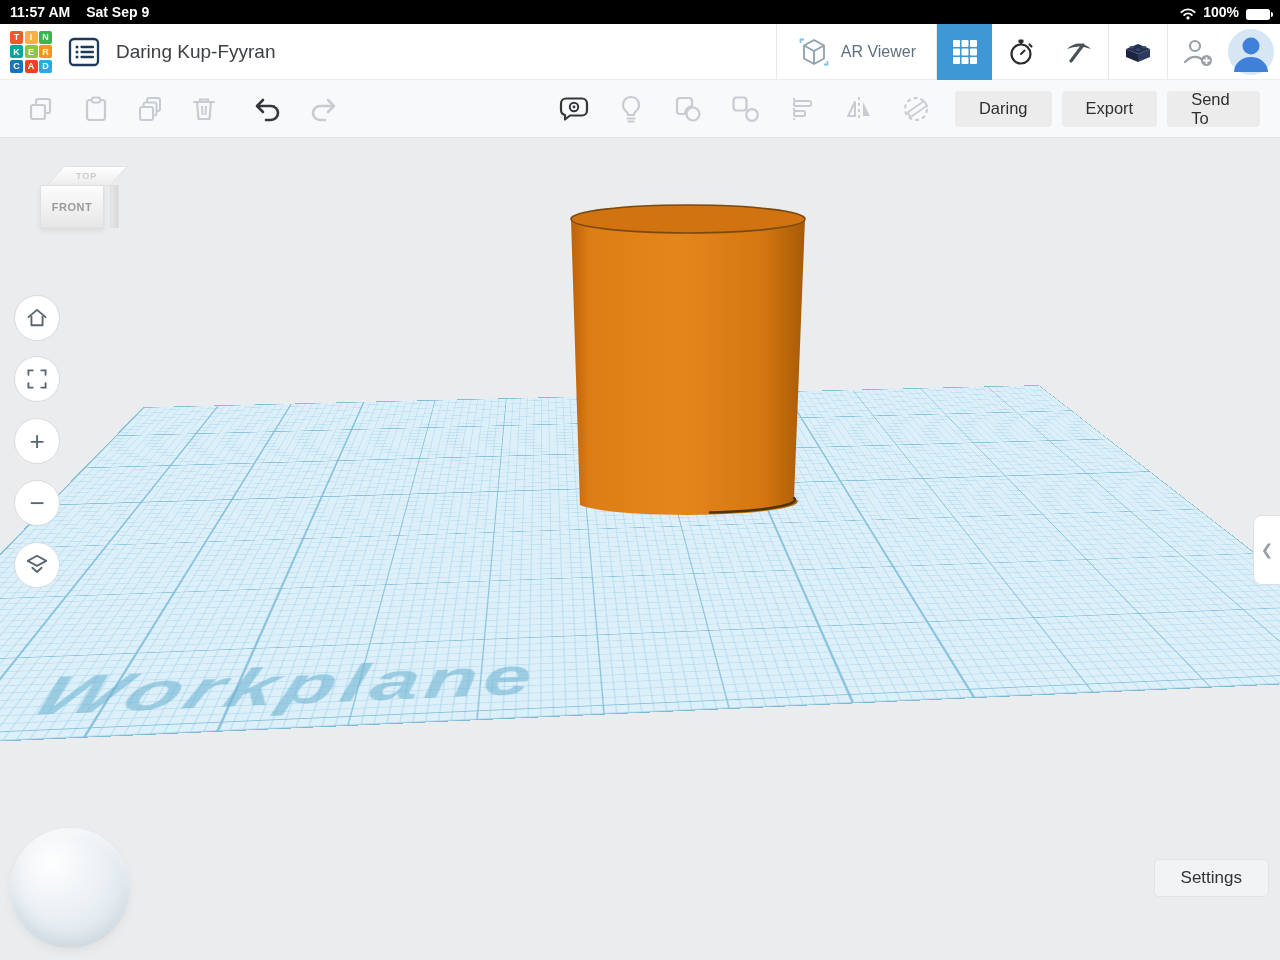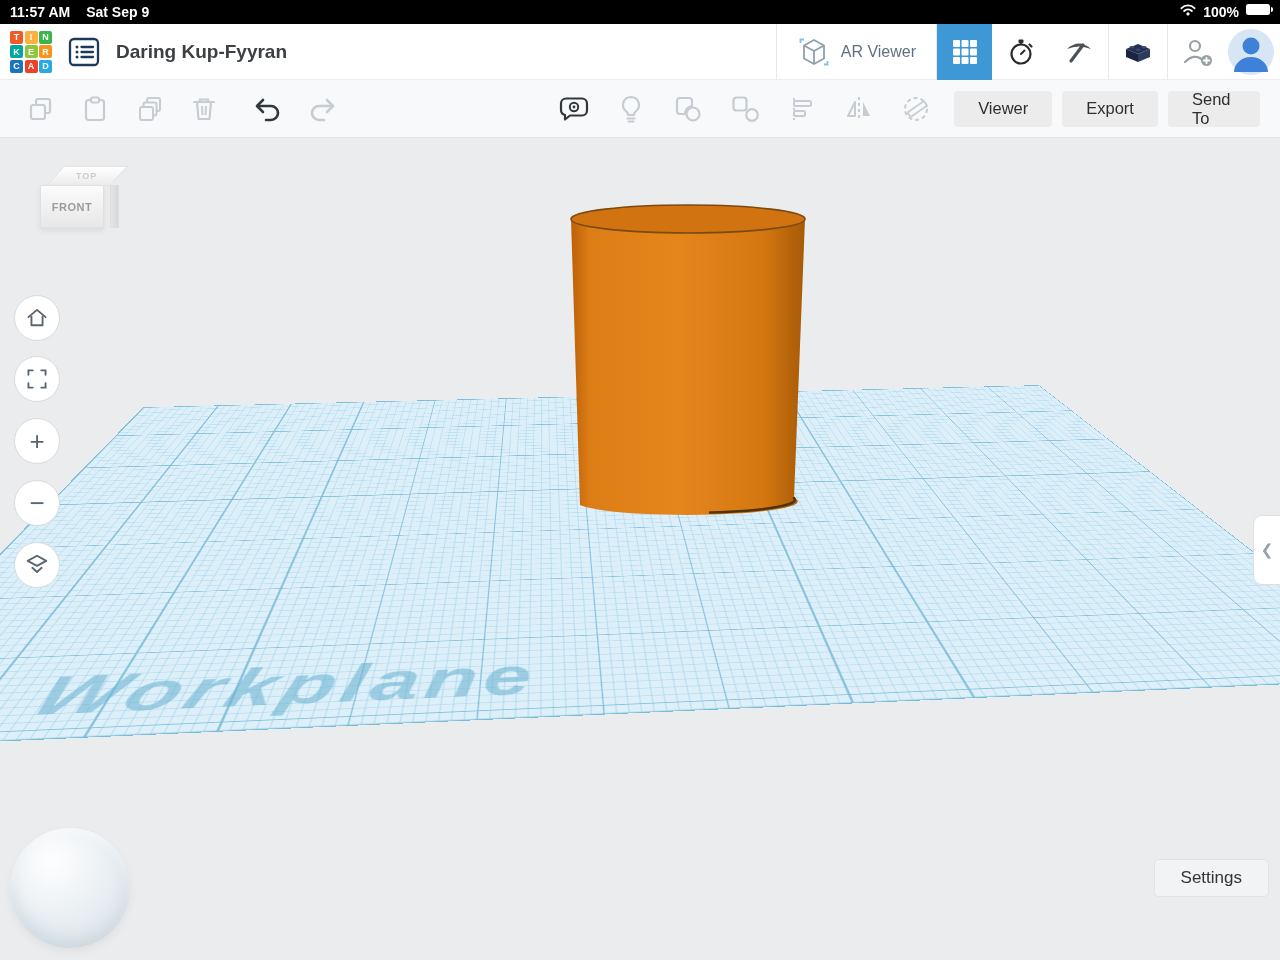--- a/index.html
+++ b/index.html
@@ -4,31 +4,31 @@
 <style>
   html,body{margin:0;padding:0;background:#fff;}
   #app{position:relative;width:1280px;height:960px;overflow:hidden;
        font-family:"Liberation Sans",sans-serif;background:#fff;}
 
   
   .status-bar{position:absolute;top:0;left:0;width:1280px;height:24px;background:#000;
     color:#fff;display:flex;align-items:center;justify-content:space-between;
     padding:0 10px;box-sizing:border-box;font-size:14px;font-weight:700;}
   .sb-left{display:flex;gap:16px;align-items:flex-end;}
-  .sb-right{display:flex;gap:7px;align-items:flex-start;font-weight:700;}
+  .sb-right{display:flex;gap:7px;align-items:flex-end;font-weight:700;}
   .battery{width:24px;height:11px;background:#fff;border-radius:2.5px;position:relative;}
   .battery:after{content:"";position:absolute;right:-3px;top:3px;width:2px;height:5px;background:#fff;border-radius:0 2px 2px 0;}
 
   
   .header{position:absolute;top:24px;left:0;width:1280px;height:56px;background:#fff;
     display:flex;align-items:center;border-bottom:1px solid #ededed;box-sizing:border-box;}
   .logo{display:grid;grid-template-columns:repeat(3,13px);grid-auto-rows:13px;gap:1.5px;margin-left:10px;cursor:pointer;}
   .logo-tile{display:flex;align-items:center;justify-content:center;color:#fff;font-size:9px;font-weight:700;border-radius:2px;}
   .menu-btn{margin-left:16px;display:flex;align-items:center;justify-content:center;}
-  .doc-title{margin-left:16px;font-size:19px;font-weight:700;color:#3c4043;}
+  .doc-title{margin-left:16px;font-size:19px;font-weight:400;color:#3c4043;}
   .hdr-right{margin-left:auto;display:flex;align-items:stretch;height:56px;}
   .hdr-divider{width:1px;background:#e7e8e9;height:56px;}
   .ar-viewer{display:flex;align-items:center;gap:10px;padding:0 20px;color:#5f7081;font-size:16px;cursor:pointer;}
   .hdr-slot{width:58px;display:flex;align-items:center;justify-content:center;cursor:pointer;}
   .grid-btn{width:55px;display:flex;align-items:center;justify-content:center;cursor:pointer;}
   .avatar{width:46px;height:46px;border-radius:50%;margin:5px 6px 5px 2px;display:flex;align-items:center;justify-content:center;cursor:pointer;}
 
   
   .toolbar2{position:absolute;top:80px;left:0;width:1280px;height:58px;background:#f8f9fa;
     border-bottom:1px solid #e2e3e4;box-sizing:border-box;display:flex;align-items:center;padding:0 14px;}
@@ -314,21 +314,21 @@
       </div>
       <div class="t2-btn">
         <svg width="30" height="30" viewBox="0 0 30 30">
           <circle cx="15" cy="15" r="11" stroke="#c6ccd2" stroke-width="2" fill="none" stroke-dasharray="4 3"></circle>
           <rect x="6" y="13" width="20" height="5.5" rx="1" transform="rotate(-35 15 15)" stroke="#c6ccd2" stroke-width="1.8" fill="#f8f9fa"></rect>
         </svg>
       </div>
     </div>
 
     <div class="t2-right">
-      <div class="t2-action">Viewer</div>
+      <div class="t2-action">Daring</div>
       <div class="t2-action">Export</div>
       <div class="t2-action last">Send To</div>
     </div>
   </div>
 
   <div class="viewport">
 
     <div class="workplane">
       <div class="workplane-label">Workplane</div>
     </div>

